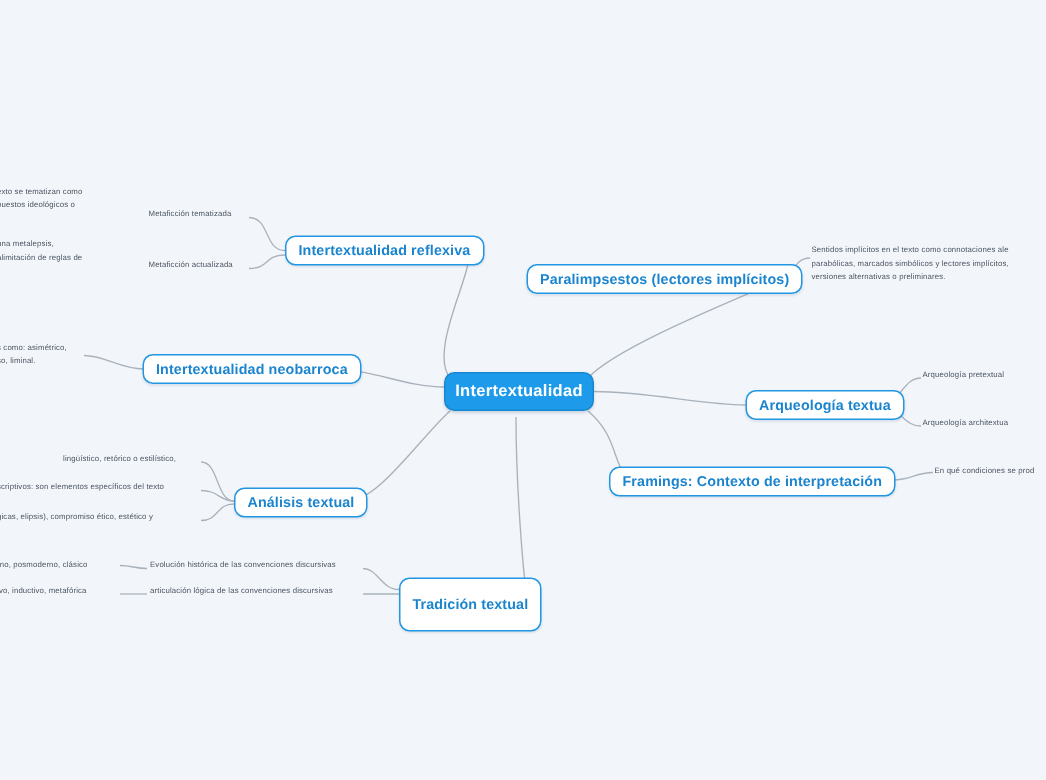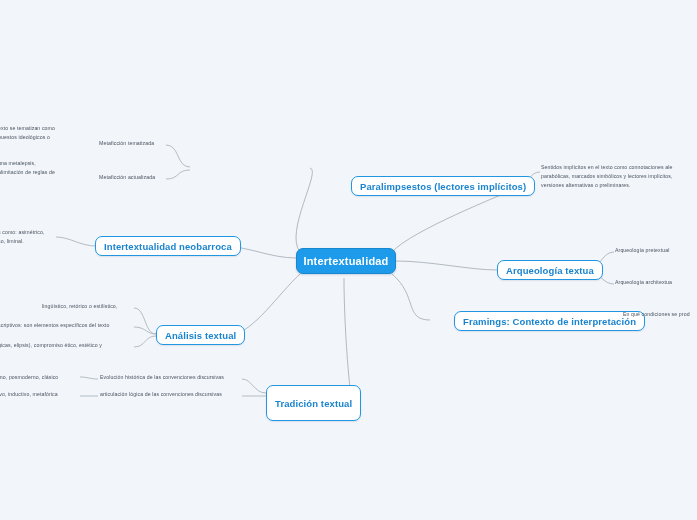--- a/index.html
+++ b/index.html
@@ -132,20 +132,23 @@
       <path d="M589,272 C601,272 602,284 614,284"></path>
 
       <path d="M595,320 C608,320 610,315 622,315"></path>
     </g>
   </svg>
 
   <div class="node-root" style="left:296px; top:248px; width:100px; height:26px;">
     <span>Intertextualidad</span>
   </div>
 
+  <div class="node-branch" style="left:190px; top:157px; height:20px;">
+    <span>Intertextualidad reflexiva</span>
+  </div>
 
   <div class="node-branch" style="left:95px; top:236px; height:20px;">
     <span>Intertextualidad neobarroca</span>
   </div>
 
   <div class="node-branch" style="left:156px; top:325px; height:20px;">
     <span>Análisis textual</span>
   </div>
 
   <div class="node-branch" style="left:266px; top:385px; height:36px;">
@@ -153,21 +156,21 @@
   </div>
 
   <div class="node-branch" style="left:351px; top:176px; height:20px;">
     <span>Paralimpsestos (lectores implícitos)</span>
   </div>
 
   <div class="node-branch" style="left:497px; top:260px; height:20px;justify-content:flex-end;">
     <span>Arqueología textua</span>
   </div>
 
-  <div class="node-branch" style="left:454px; top:311px; height:20px;">
+  <div class="node-branch" style="left:406px; top:311px; height:20px;">
     <span>Framings: Contexto de interpretación</span>
   </div>
 
   <div class="leaf" style="left:99px; top:139px;">
     <span>Metaficción tematizada</span>
   </div>
   <div class="leaf" style="left:99px; top:173px;">
     <span>Metaficción actualizada</span>
   </div>
 

